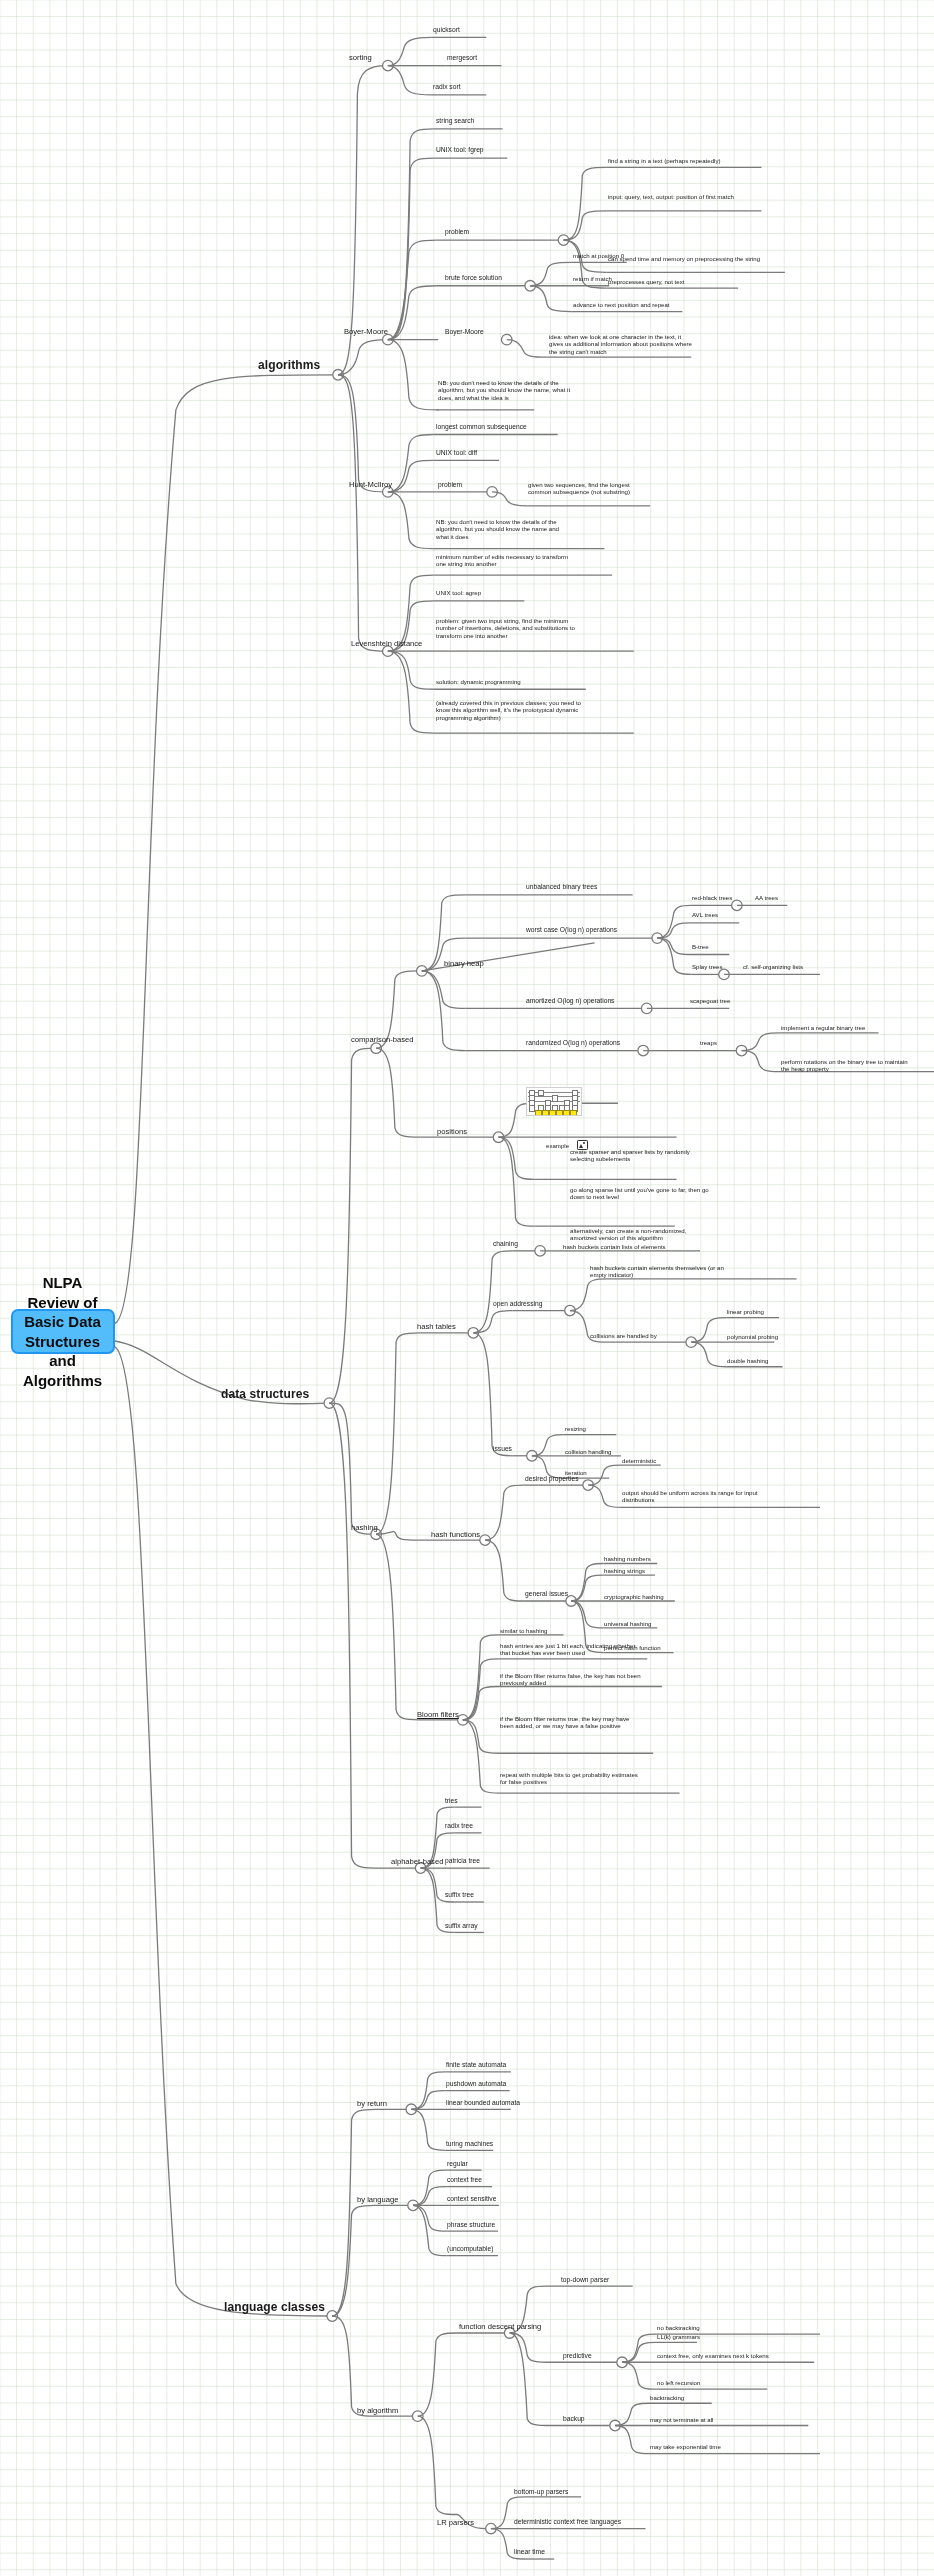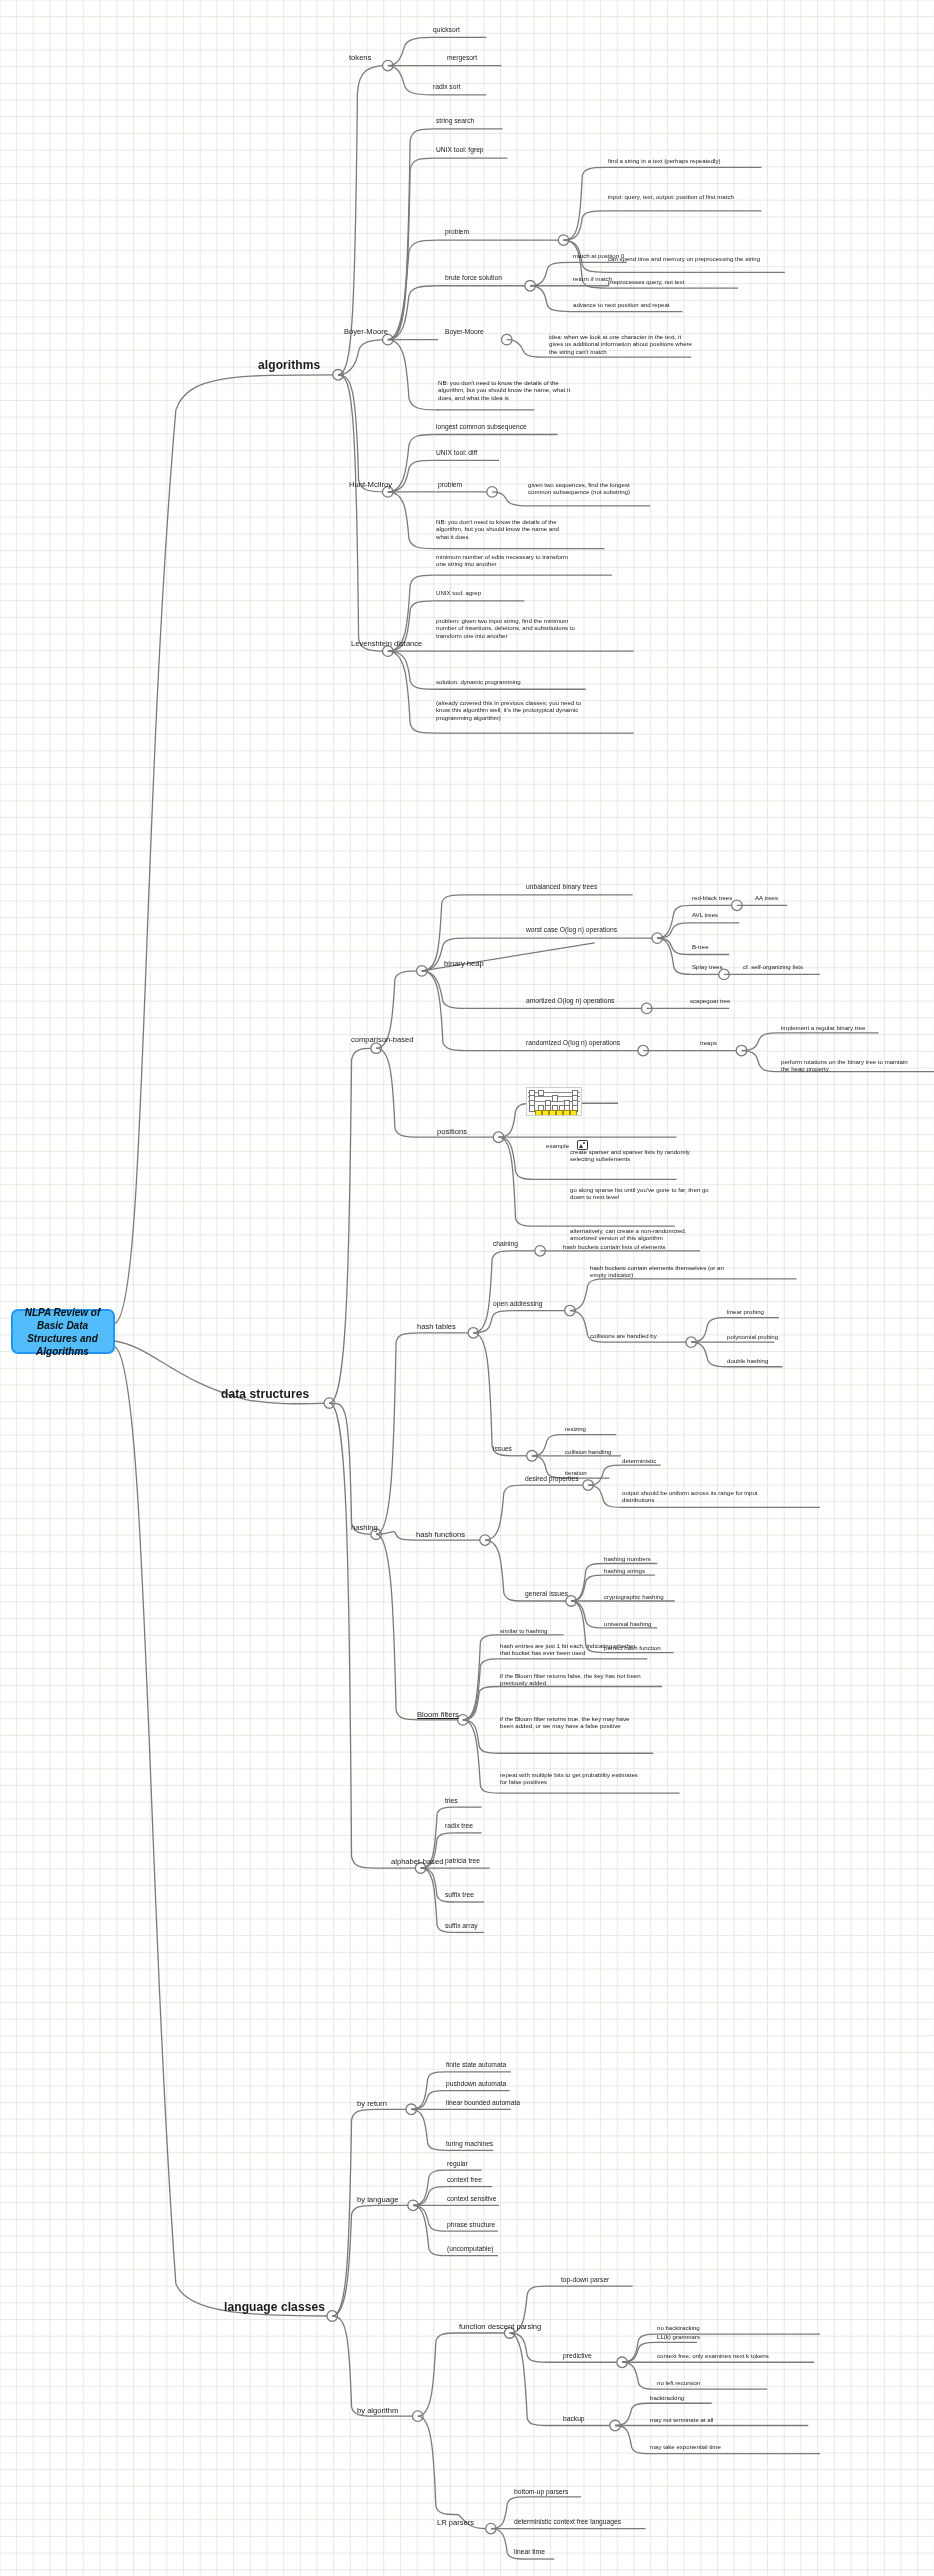--- a/index.html
+++ b/index.html
@@ -35,21 +35,21 @@
     position:absolute;left:10.5px;top:1309px;width:104px;height:45px;
     border-radius:7px;
     background:#53bdfb;
     border:2.3px solid #2196f3;
     box-sizing:border-box;
     display:flex;align-items:center;justify-content:center;
     text-align:center;
     padding:2.3px 4.7px;
   }
   #root-node .txt{
-    font-size:10px;font-weight:bold;color:#0c0c0c;line-height:1.3;font-style:italic;
+    font-size:15px;font-weight:bold;color:#0c0c0c;line-height:1.3;
   }
 
   .thumb{
     position:absolute;
     width:54px;height:27px;
     background:#fdfdfd;
     border:0.6px solid #cfcfcf;
     overflow:hidden;
   }
   .thumb .row{position:absolute;left:1.2px;right:1.2px;height:0.9px;background:#888;}
@@ -365,21 +365,21 @@
       <span class="txt">algorithms</span>
     </div>
 <div class="node d1" style="left:221px;top:1387px;">
       <span class="txt">data structures</span>
     </div>
 <div class="node d1" style="left:224px;top:2300px;">
       <span class="txt">language classes</span>
     </div>
 
 <div class="node d2" style="left:349px;top:53px;">
-      <span class="txt">tokens</span>
+      <span class="txt">sorting</span>
     </div>
 <div class="node d3" style="left:433px;top:26px;">
       <span class="txt">quicksort</span>
     </div>
 <div class="node d3" style="left:447px;top:54px;">
       <span class="txt">mergesort</span>
     </div>
 <div class="node d3" style="left:433px;top:83px;">
       <span class="txt">radix sort</span>
     </div>
@@ -606,21 +606,21 @@
 <div class="node d4" style="left:565px;top:1425px;">
       <span class="txt">resizing</span>
     </div>
 <div class="node d4" style="left:565px;top:1448px;">
       <span class="txt">collision handling</span>
     </div>
 <div class="node d4" style="left:565px;top:1469px;">
       <span class="txt">iteration</span>
     </div>
 
-<div class="node d2" style="left:416px;top:1530px;">
+<div class="node d2" style="left:431px;top:1530px;">
       <span class="txt">hash functions</span>
     </div>
 <div class="node d3" style="left:525px;top:1475px;">
       <span class="txt">desired properties</span>
     </div>
 <div class="node d4" style="left:622px;top:1457px;">
       <span class="txt">deterministic</span>
     </div>
 <div class="node d4" style="left:622px;top:1489px;width:164px;">
       <span class="txt">output should be uniform across its range for input distributions</span>

